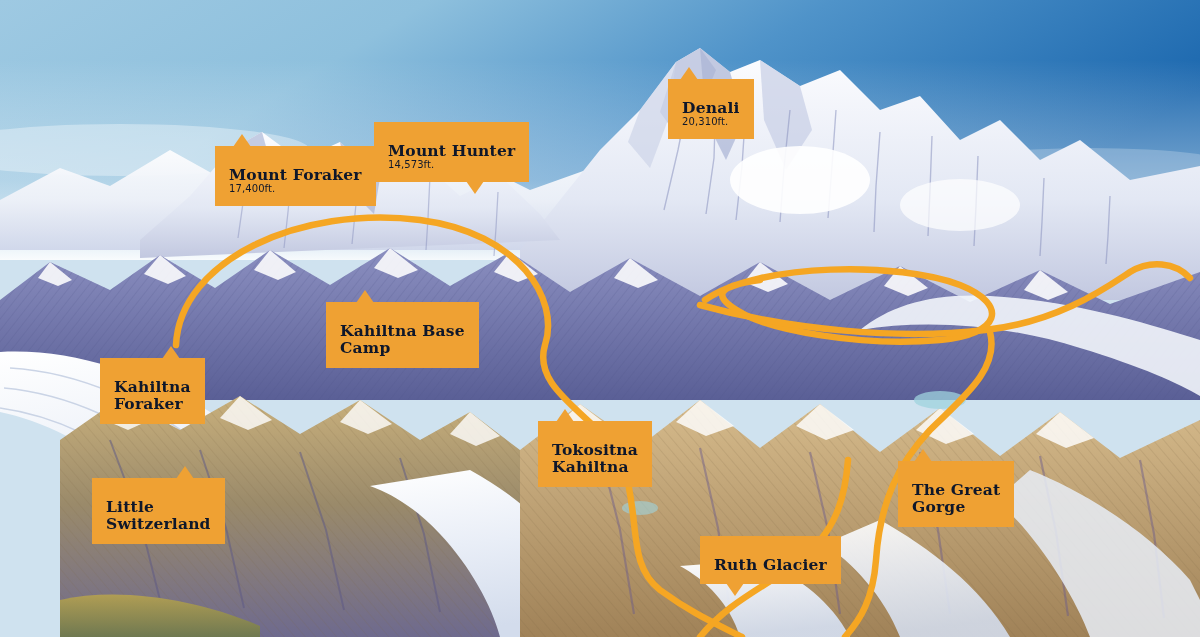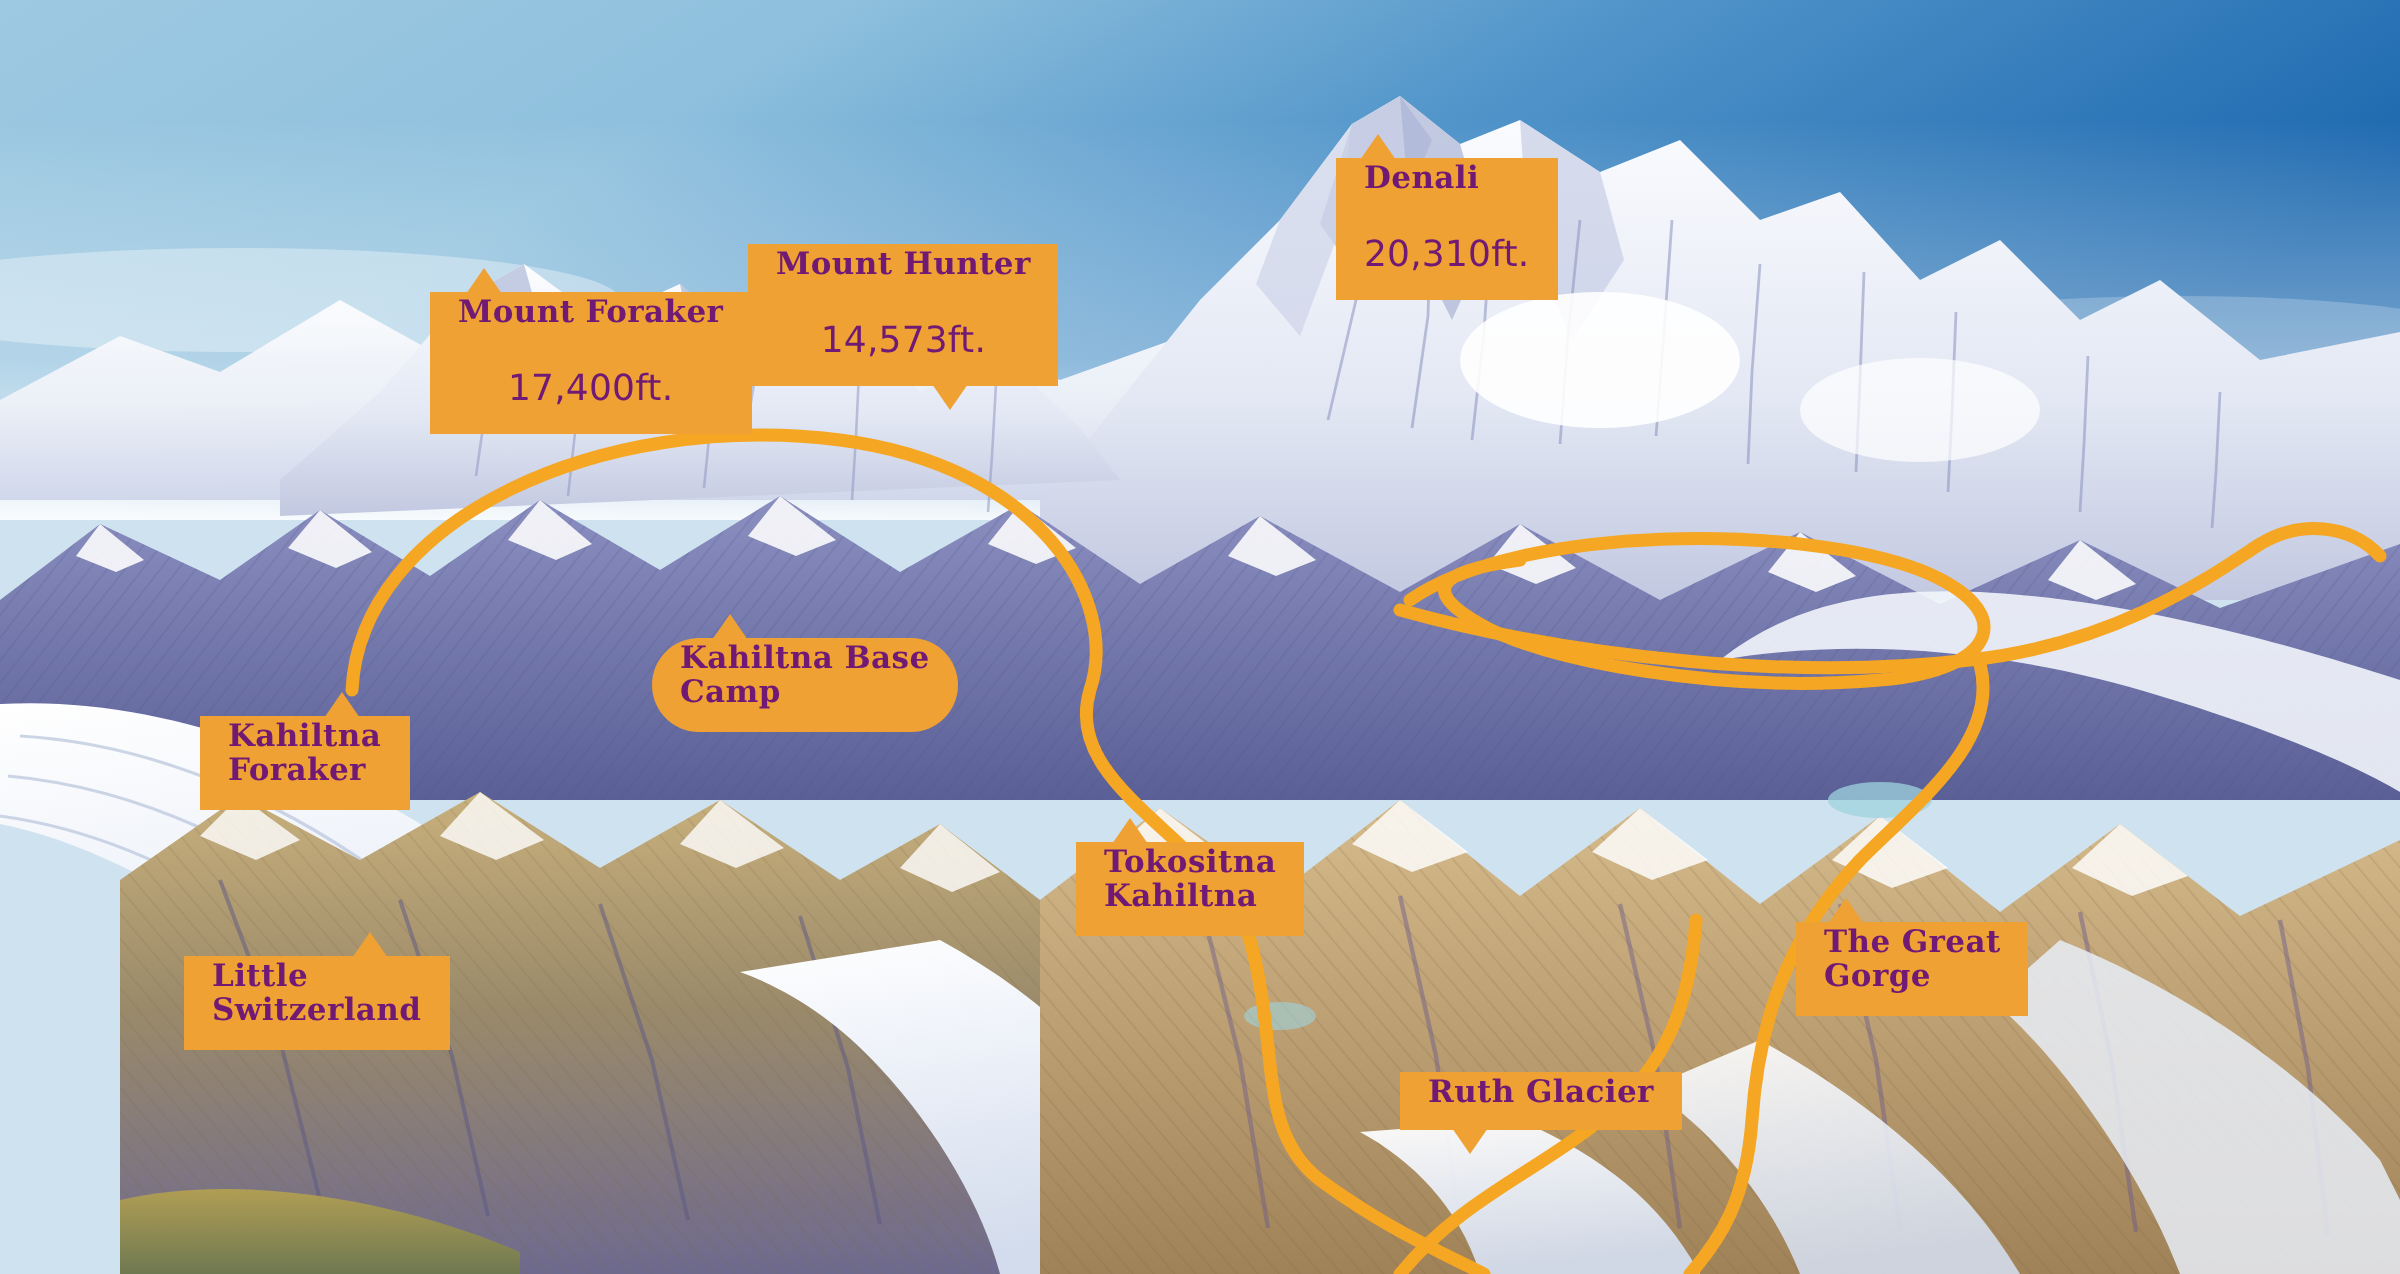--- a/index.html
+++ b/index.html
@@ -17,42 +17,41 @@
     background: #cfe2ef;
   }
   #artwork { position: absolute; inset: 0; }
   #routes  { position: absolute; inset: 0; }
   #labels  { position: absolute; inset: 0; }
 
   
   .callout {
     position: absolute;
     background: var(--orange, #efa133);
-    color: #701a75;
-    padding: 1px 14px 11px 14px;
+    color: #0f172a;
+    padding: 20px 14px 11px 14px;
     line-height: 1.12;
     cursor: pointer;
     user-select: none;
   }
   .callout .title {
     font-family: "DejaVu Serif", serif;
     font-weight: bold;
     font-size: 15.5px;
     letter-spacing: .2px;
     white-space: pre-line;
     display: block;
   }
   .callout .sub {
     font-family: "DejaVu Sans", sans-serif;
-    font-size: 18px;
+    font-size: 10px;
     font-weight: normal;
     display: block;
-    margin-top: 21px;
+    margin-top: 0;
     letter-spacing: .1px;
-    text-align: center;
   }
   .callout .sub:empty { display: none; margin: 0; }
 
   
   .callout .tail {
     position: absolute;
     width: 0; height: 0;
   }
   .tail-top {
     top: -12px;
@@ -276,21 +275,21 @@
       <div class="callout" style="left: 374px; top: 122px;">
         <span class="tail tail-bottom" style="left: 92px;"></span>
         <span class="title">Mount Hunter</span>
         <span class="sub">14,573ft.</span>
       </div>
       <div class="callout" style="left: 668px; top: 79px;">
         <span class="tail tail-top" style="left: 12px;"></span>
         <span class="title">Denali</span>
         <span class="sub">20,310ft.</span>
       </div>
-      <div class="callout" style="left: 326px; top: 319px; border-radius: 24px;">
+      <div class="callout" style="left: 326px; top: 302px;">
         <span class="tail tail-top" style="left: 30px;"></span>
         <span class="title">Kahiltna Base
 Camp</span>
       </div>
       <div class="callout" style="left: 100px; top: 358px;">
         <span class="tail tail-top" style="left: 62px;"></span>
         <span class="title">Kahiltna
 Foraker</span>
       </div>
       <div class="callout" style="left: 92px; top: 478px;">

